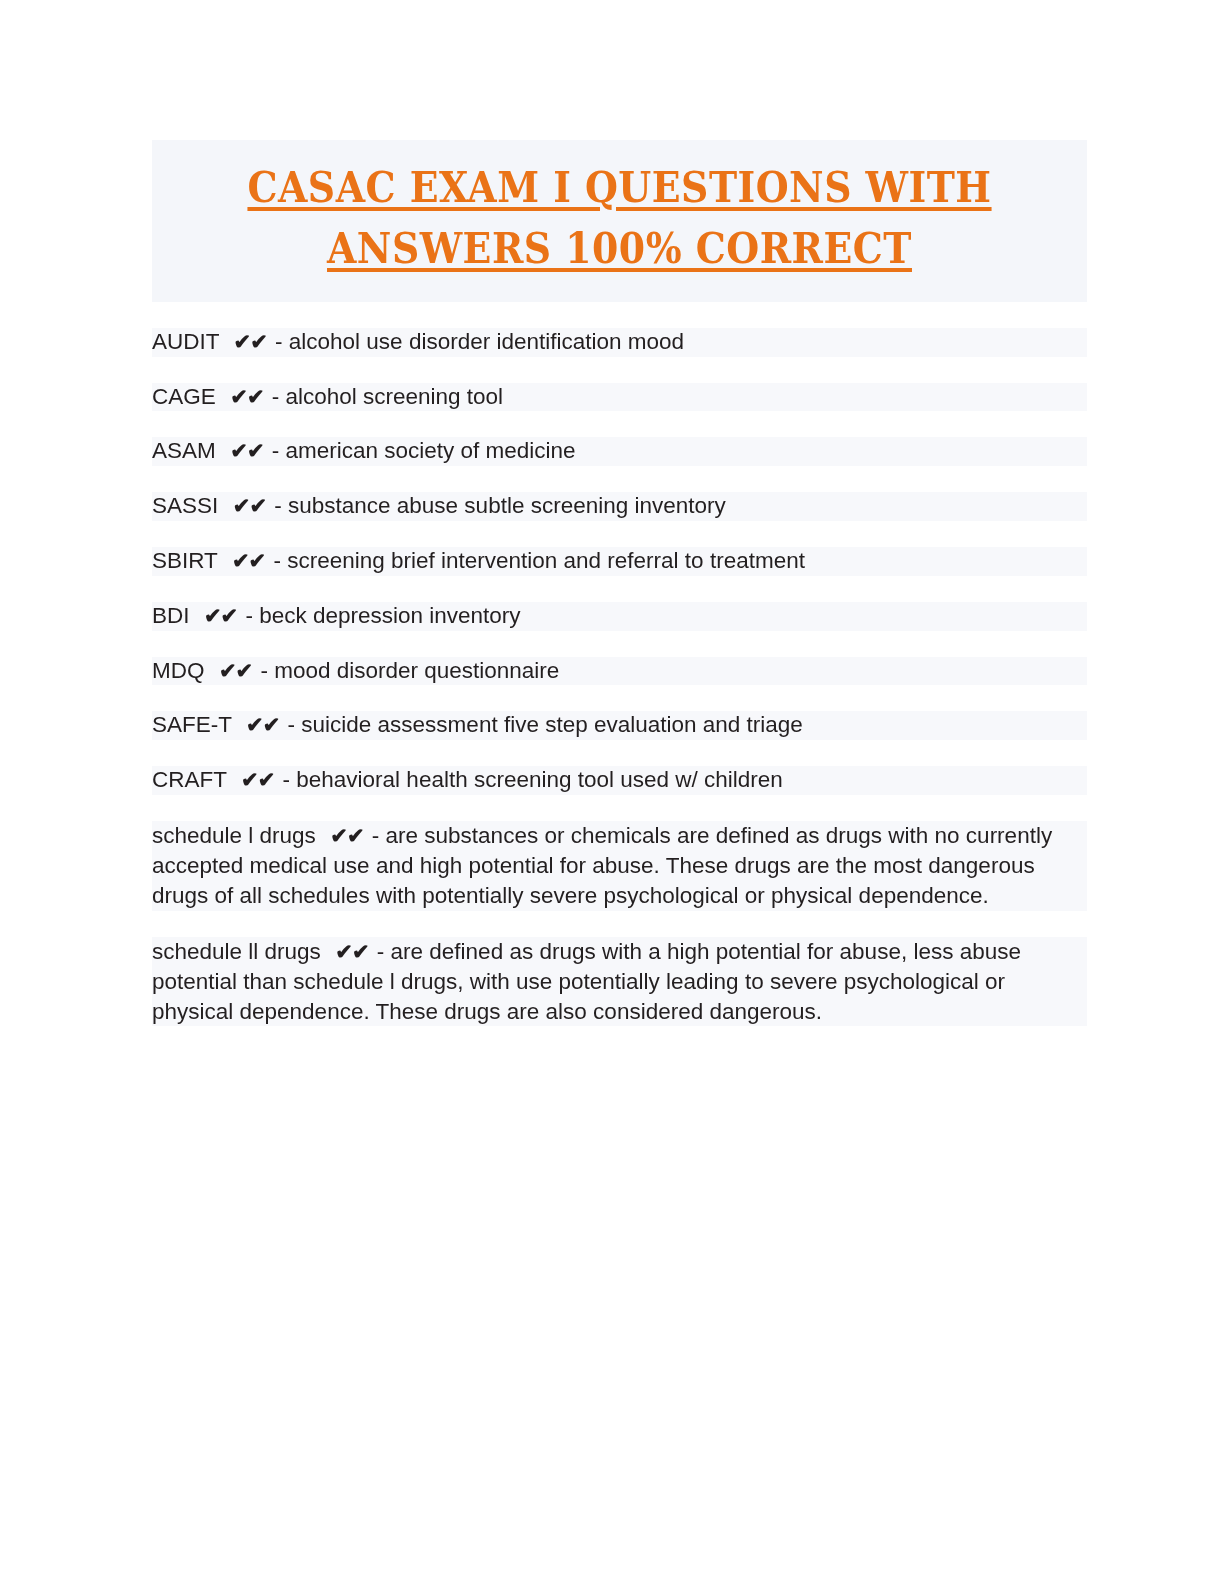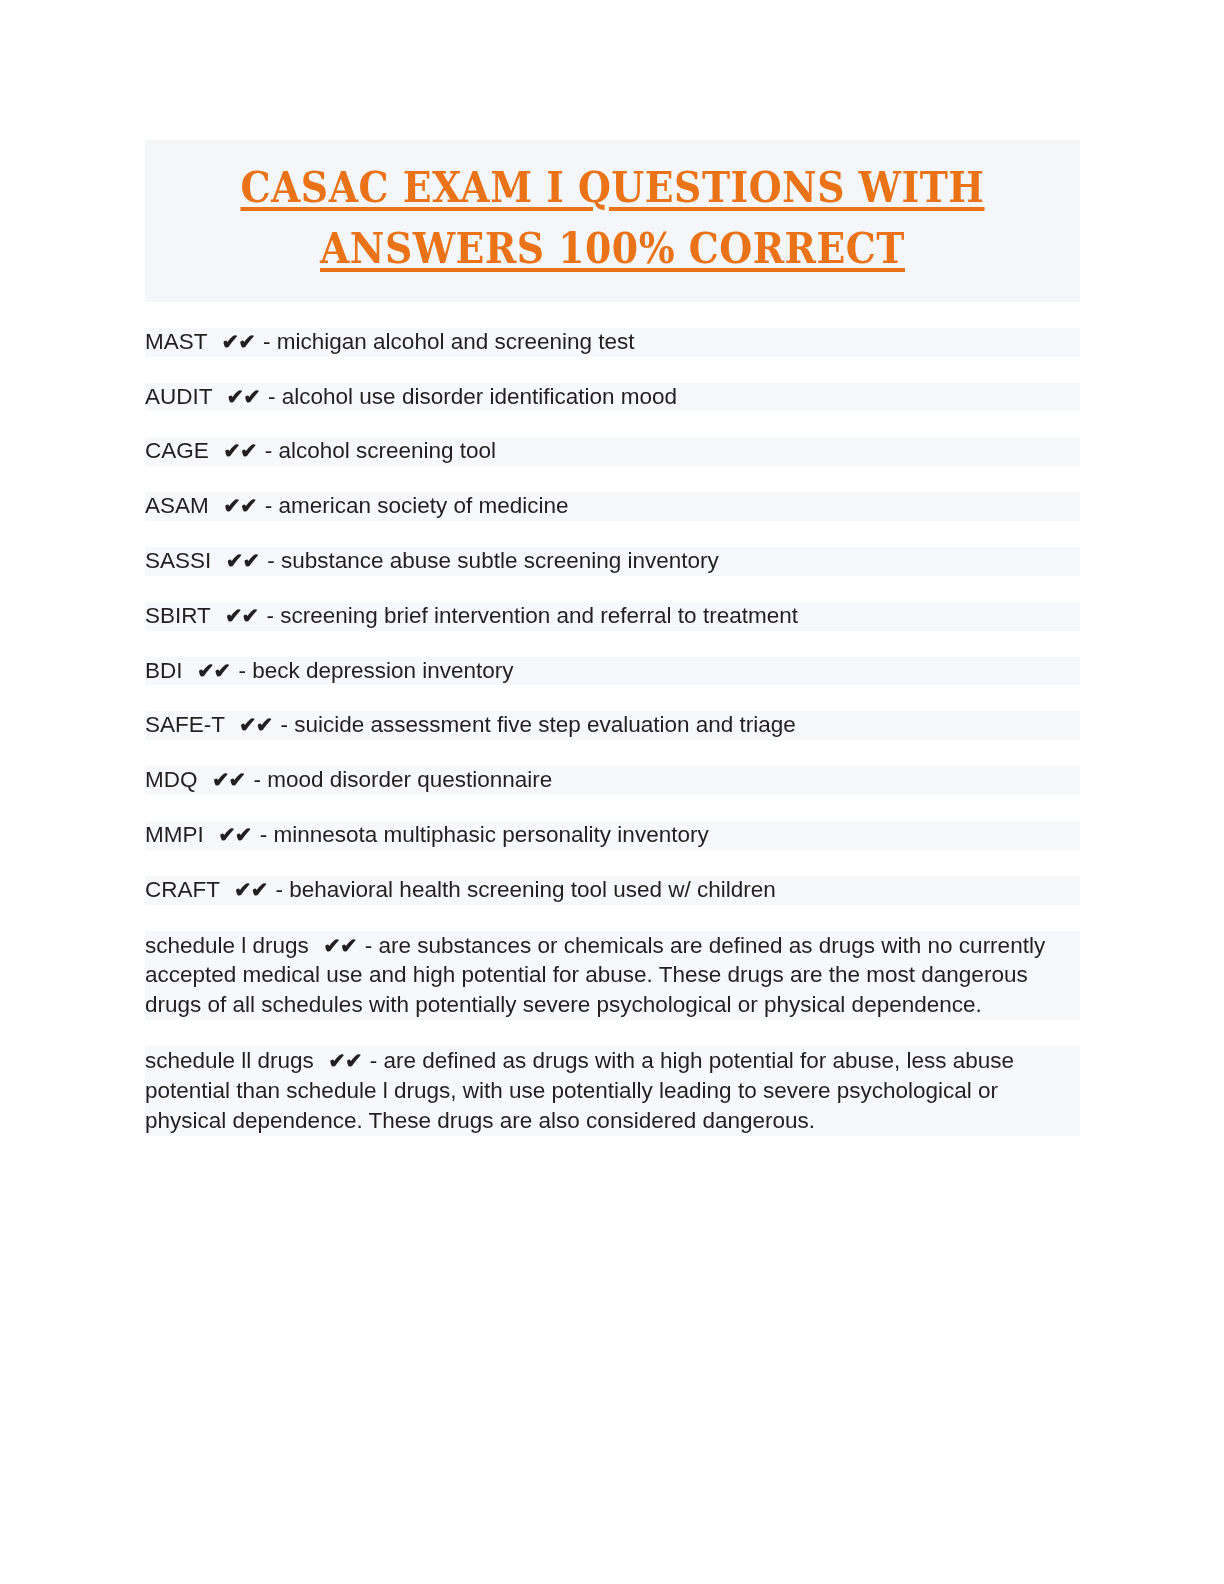--- a/index.html
+++ b/index.html
@@ -10,21 +10,21 @@
   body {
     width: 1224px;
     height: 1584px;
     font-family: "Liberation Sans", sans-serif;
     color: #231f20;
     position: relative;
     overflow: hidden;
   }
   .page {
     position: absolute;
-    left: 5px;
+    left: 12px;
     top: 0;
     width: 1004px;
     height: 1584px;
     background: #ffffff;
   }
   .content {
     position: absolute;
     left: 140px;
     top: 140px;
     width: 935px;
@@ -77,23 +77,20 @@
 <div class="page">
   <div class="content">
 
     <div class="title-block">
       <div class="title-line">CASAC EXAM I QUESTIONS WITH</div>
       <div class="title-line">ANSWERS 100% CORRECT</div>
     </div>
 
     <div class="entries">
 
-      <div class="entry">
-        <span class="term">MAST  </span><span class="checks">✔✔</span><span class="ans"> - michigan alcohol and screening test</span>
-      </div>
 
 
       <div class="entry">
         <span class="term">AUDIT  </span><span class="checks">✔✔</span><span class="ans"> - alcohol use disorder identification mood</span>
       </div>
 
       <div class="entry">
         <span class="term">CAGE  </span><span class="checks">✔✔</span><span class="ans"> - alcohol screening tool</span>
       </div>
 
@@ -108,30 +105,27 @@
 
       <div class="entry">
         <span class="term">SBIRT  </span><span class="checks">✔✔</span><span class="ans"> - screening brief intervention and referral to treatment</span>
       </div>
 
       <div class="entry">
         <span class="term">BDI  </span><span class="checks">✔✔</span><span class="ans"> - beck depression inventory</span>
       </div>
 
       <div class="entry">
-        <span class="term">SAFE-T  </span><span class="checks">✔✔</span><span class="ans"> - suicide assessment five step evaluation and triage</span>
-      </div>
-
-      <div class="entry">
         <span class="term">MDQ  </span><span class="checks">✔✔</span><span class="ans"> - mood disorder questionnaire</span>
       </div>
 
       <div class="entry">
-        <span class="term">MMPI  </span><span class="checks">✔✔</span><span class="ans"> - minnesota multiphasic personality inventory</span>
+        <span class="term">SAFE-T  </span><span class="checks">✔✔</span><span class="ans"> - suicide assessment five step evaluation and triage</span>
       </div>
+
 
       <div class="entry">
         <span class="term">CRAFT  </span><span class="checks">✔✔</span><span class="ans"> - behavioral health screening tool used w/ children</span>
       </div>
 
       <div class="entry multiline">
         <span class="term">schedule l drugs  </span><span class="checks">✔✔</span><span class="ans"> - are substances or chemicals are defined as drugs with no currently accepted medical use and high potential for abuse. These drugs are the most dangerous drugs of all schedules with potentially severe psychological or physical dependence.</span>
       </div>
 
 

